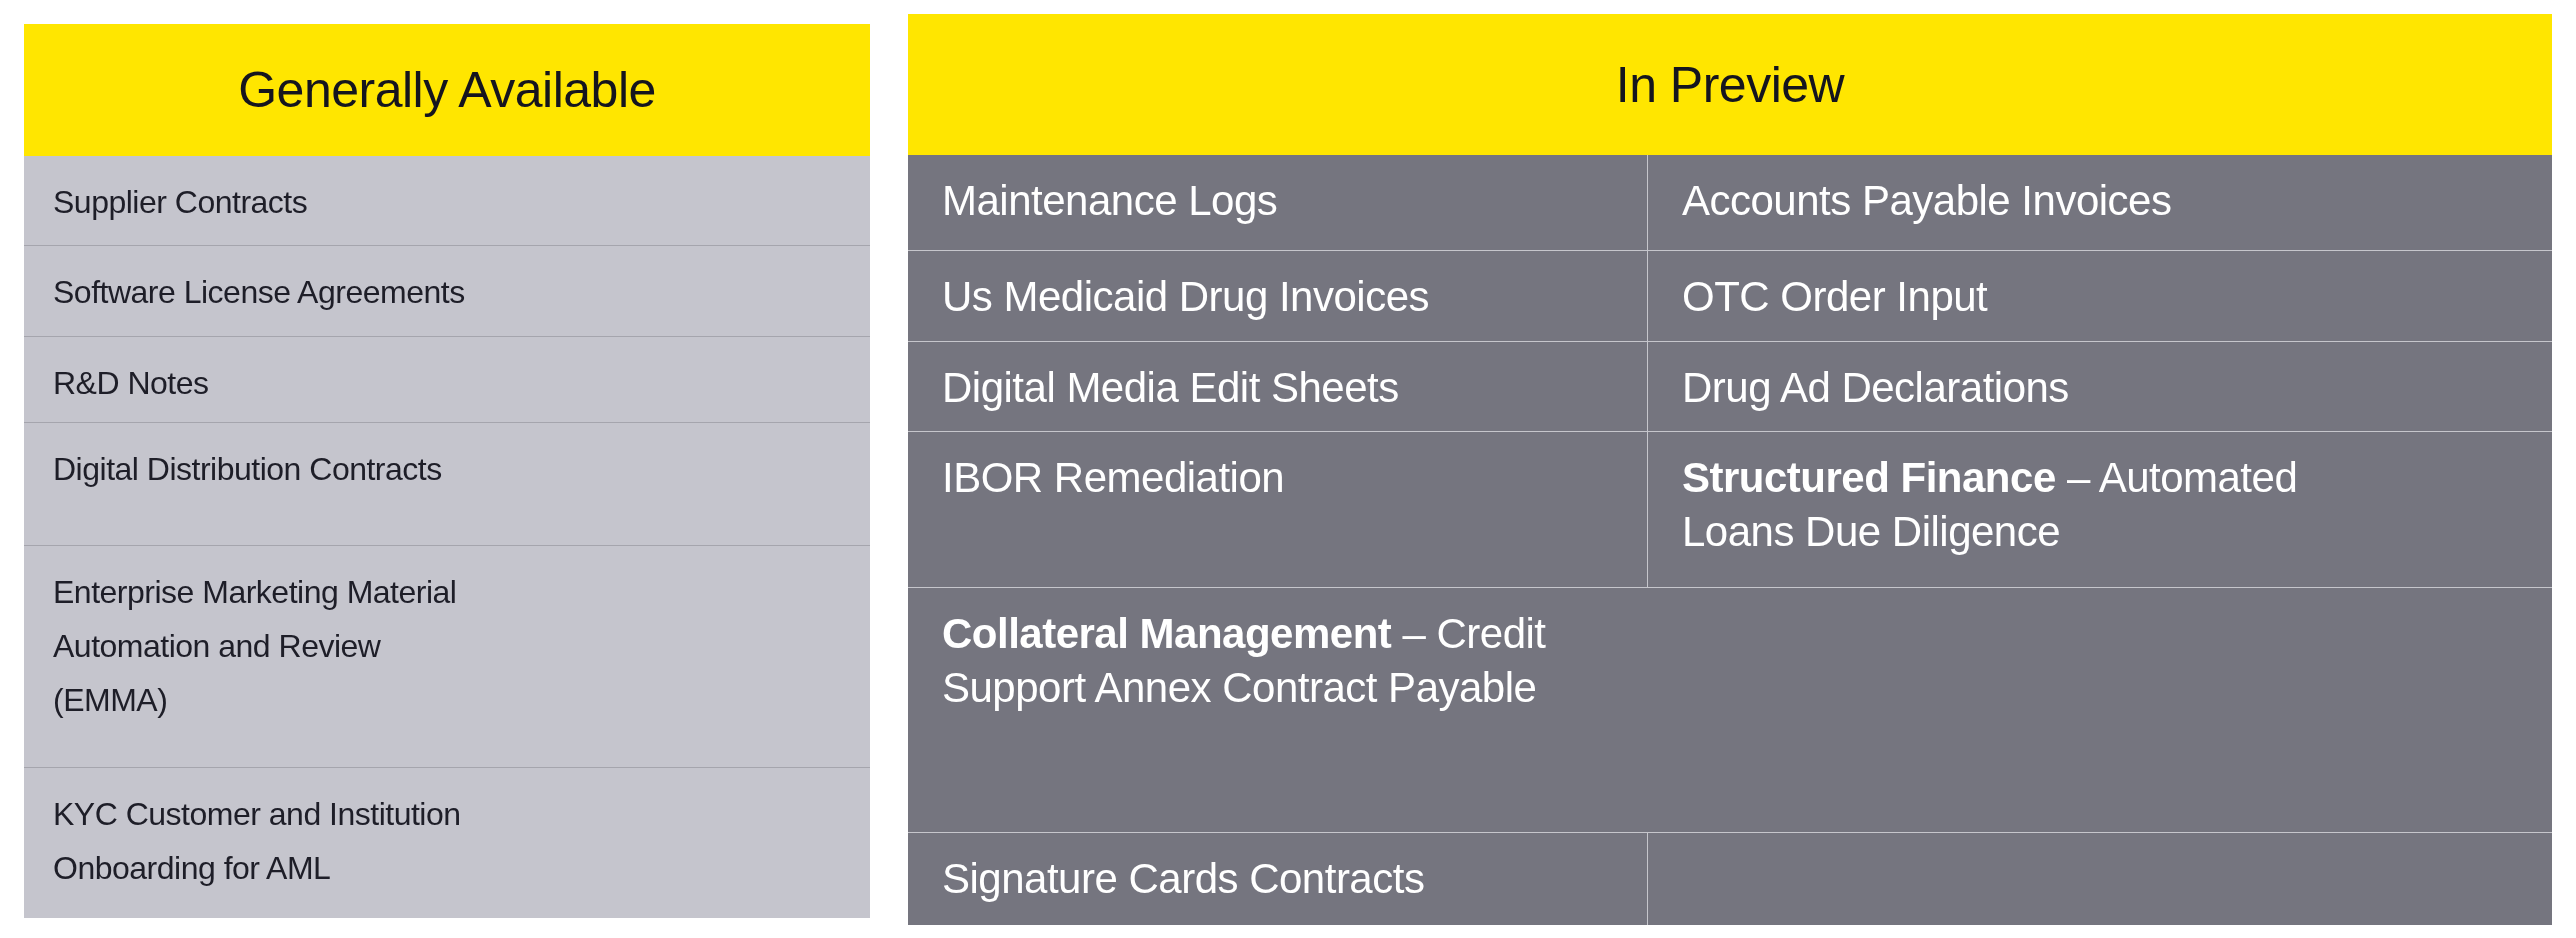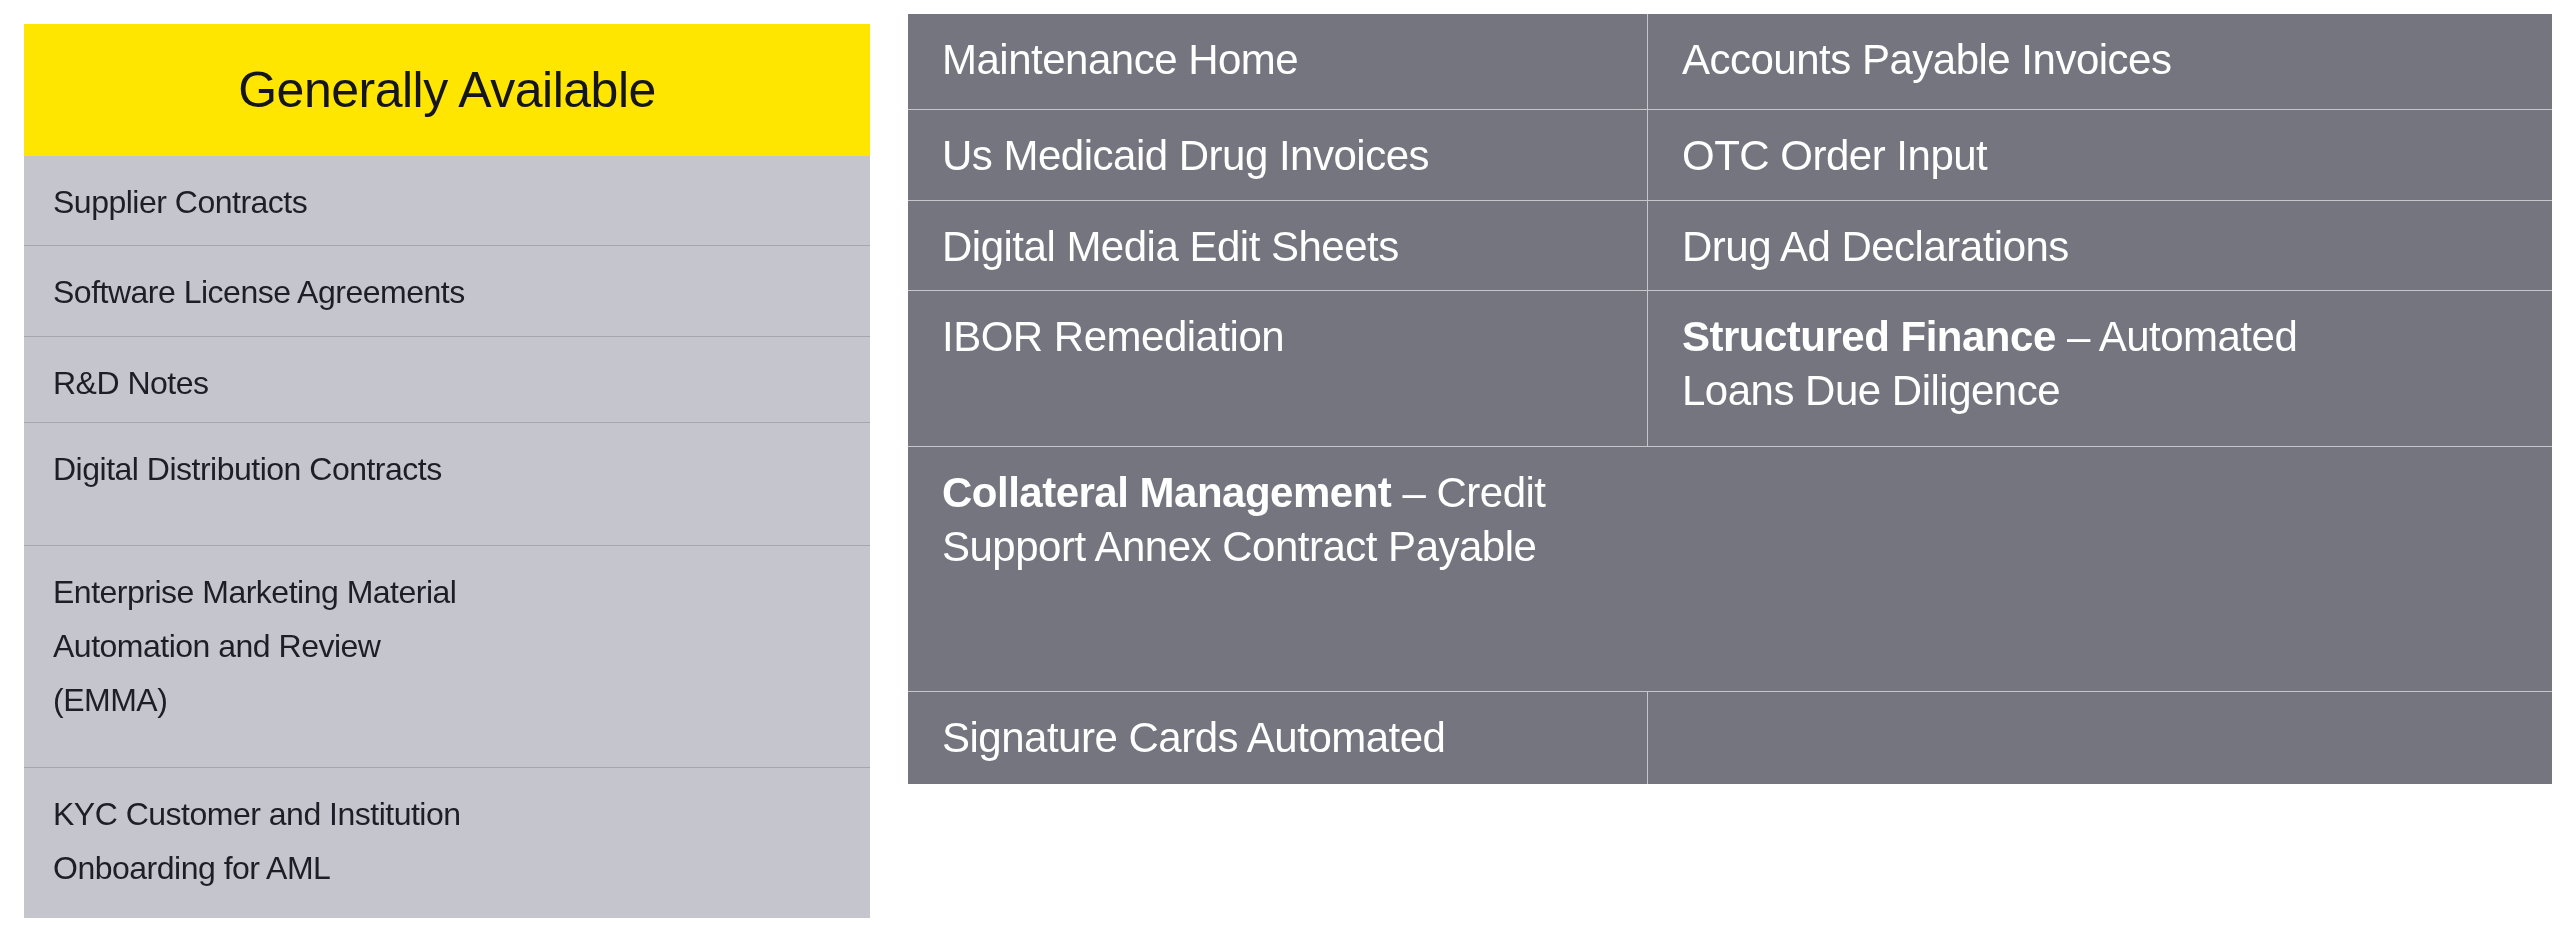--- a/index.html
+++ b/index.html
@@ -61,24 +61,27 @@
       <div class="ga-row ga-r4">Digital Distribution Contracts</div>
       <div class="ga-row ga-r5">Enterprise Marketing Material
 Automation and Review
 (EMMA)</div>
       <div class="ga-row ga-r6">KYC Customer and Institution
 Onboarding for AML</div>
     </div>
   </div>
 
   <div class="panel" id="panel-preview">
+    <div class="hdr">
+      <span>In Preview</span>
+    </div>
     <div class="pv-body">
 
       <div class="pv-row pv-r1">
-        <div class="pv-cell c1">Maintenance Home</div>
+        <div class="pv-cell c1">Maintenance Logs</div>
         <div class="pv-cell c2"><span class="b"></span><span>Accounts Payable Invoices</span></div>
       </div>
 
       <div class="pv-row pv-r2">
         <div class="pv-cell c1">Us Medicaid Drug Invoices</div>
         <div class="pv-cell c2"><span class="b"></span><span>OTC Order Input</span></div>
       </div>
 
       <div class="pv-row pv-r3">
         <div class="pv-cell c1">Digital Media Edit Sheets</div>
@@ -90,21 +93,21 @@
         <div class="pv-cell c2"><span class="b">Structured Finance</span><span> – Automated
 Loans Due Diligence</span></div>
       </div>
 
       <div class="pv-row pv-r5">
         <div class="pv-cell c2"><span class="b">Collateral Management</span><span> – Credit
 Support Annex Contract Payable</span></div>
       </div>
 
       <div class="pv-row pv-r6">
-        <div class="pv-cell c1">Signature Cards Automated</div>
+        <div class="pv-cell c1">Signature Cards Contracts</div>
         <div class="pv-cell c2"><span class="b"></span><span></span></div>
       </div>
 
     </div>
   </div>
 
 </div>
 
 
 </body></html>

